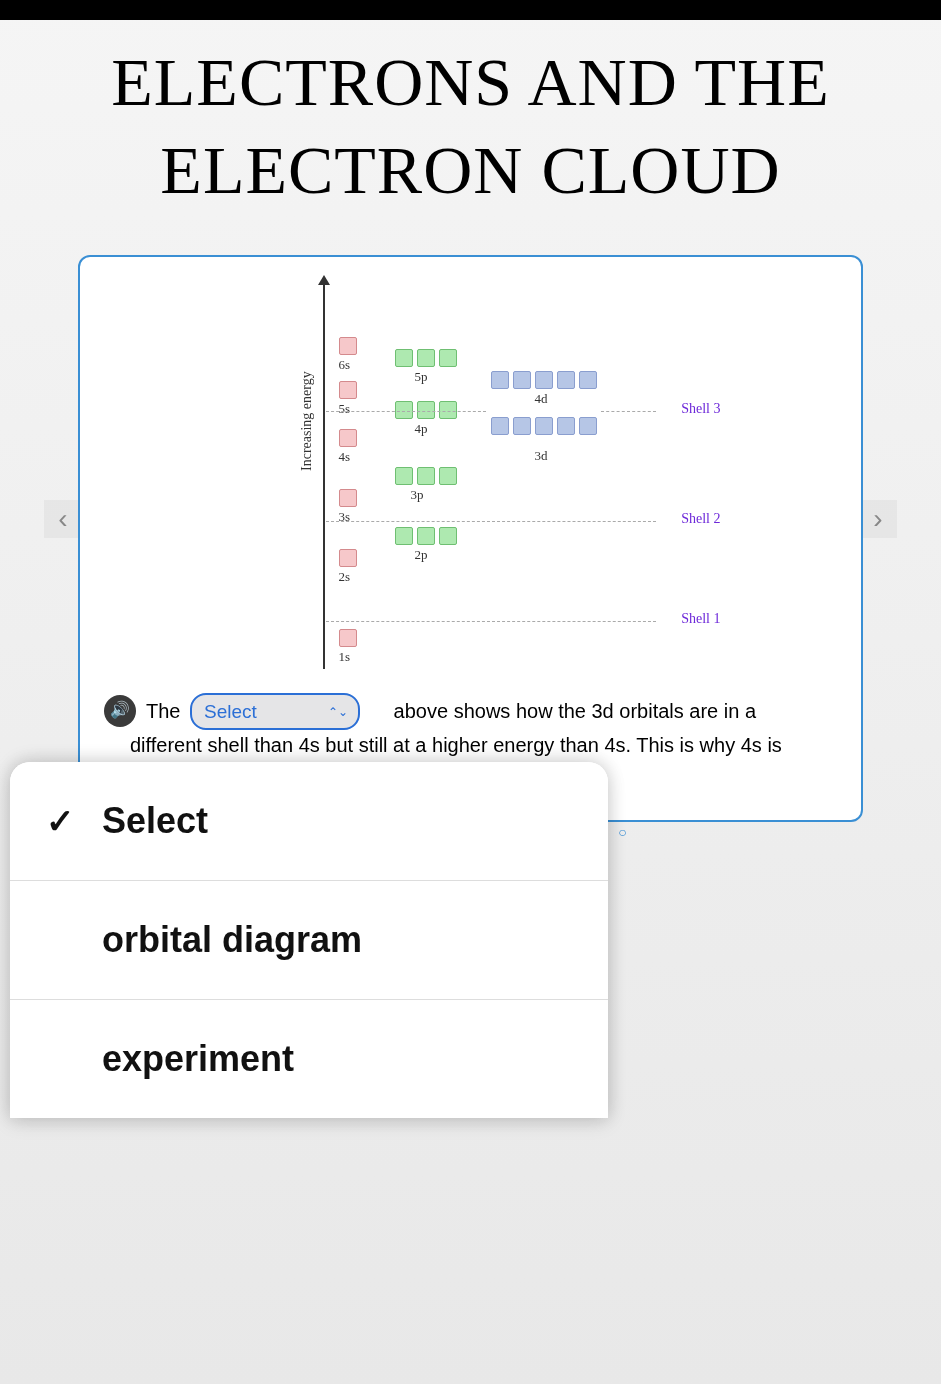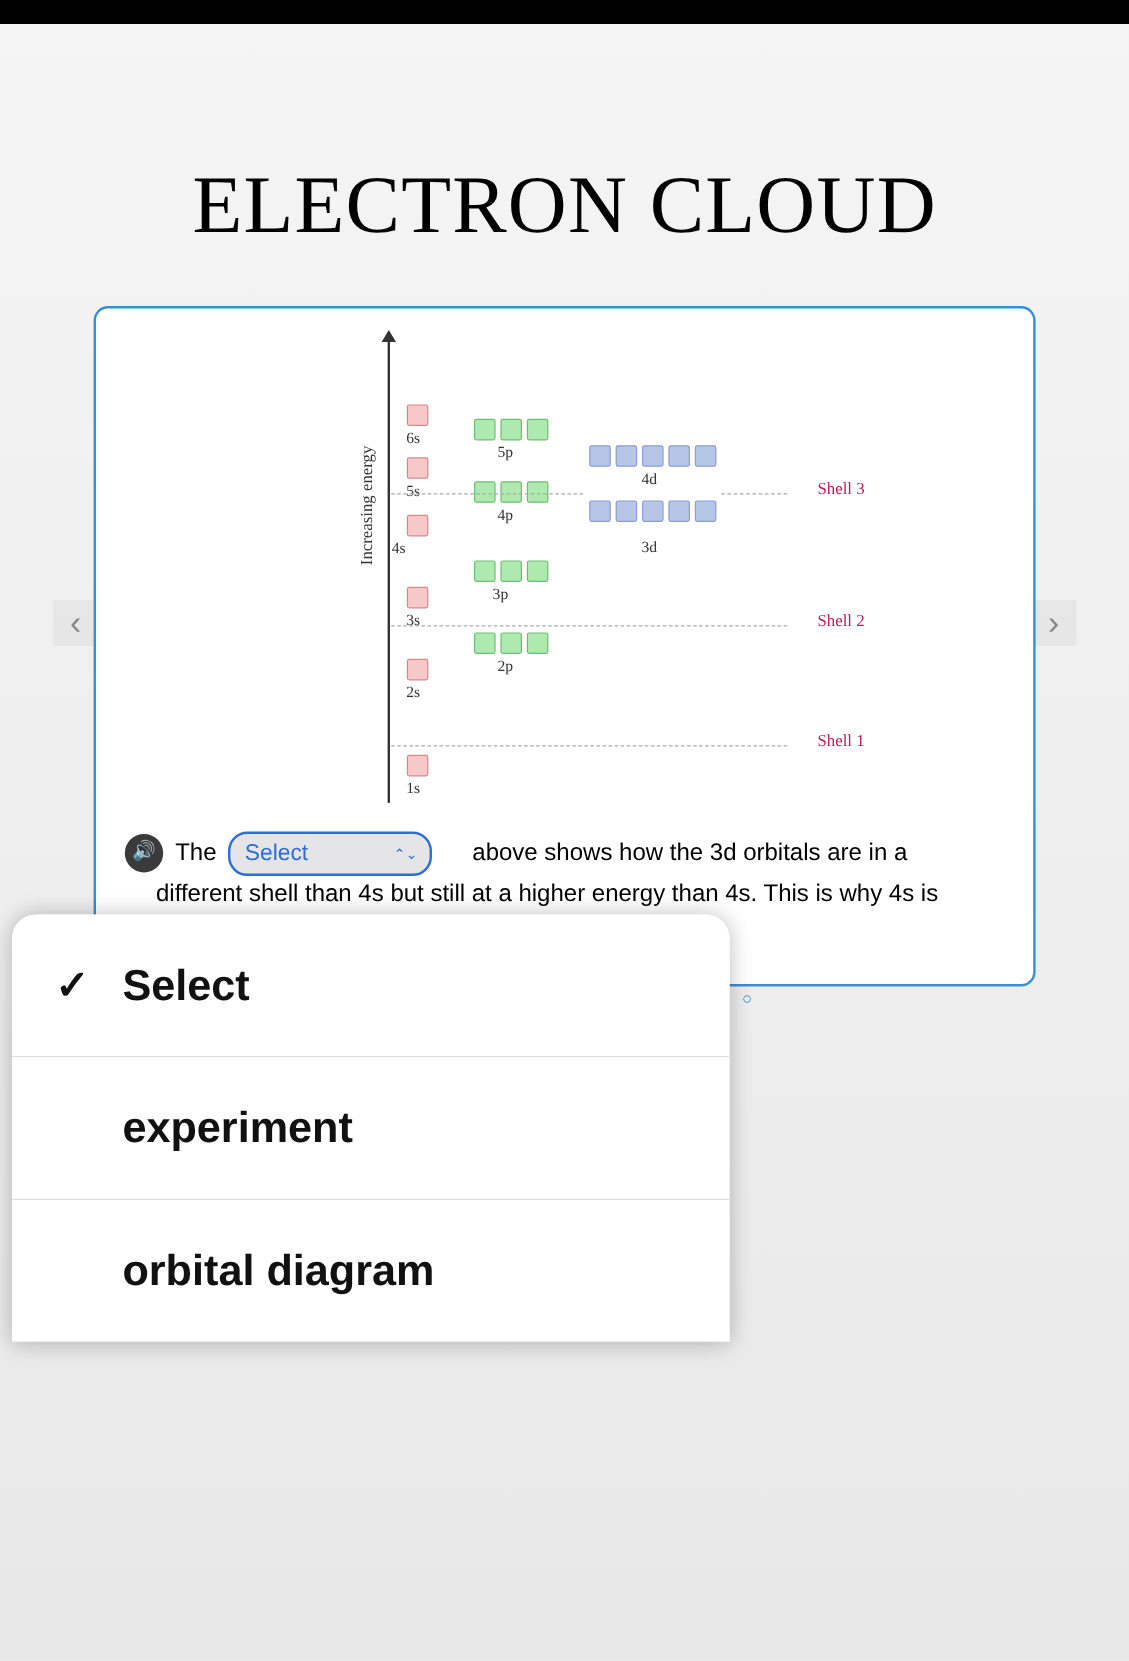--- a/index.html
+++ b/index.html
@@ -86,21 +86,21 @@
   .shell {
     position: absolute;
     border-top: 1px dashed #aaa;
     height: 0;
     right: 20px;
   }
   .shell-lbl {
     position: absolute;
     font-family: Georgia, serif;
     font-size: 14px;
-    color: #be185d;
+    color: #6d28d9;
     right: 10px;
   }
   .caption-row {
     margin-top: 22px;
     padding: 0 30px;
     font-size: 20px;
     color: #000;
     line-height: 1.55;
     position: relative;
   }
@@ -180,21 +180,21 @@
     font-size: 34px;
     font-weight: 700;
   }
 </style>
 </head>
 <body>
 
 <div class="topbar"></div>
 
 <h1 class="title">
-  <br>
+  <span>ELECTRONS AND THE</span><br>
   <span>ELECTRON CLOUD</span>
 </h1>
 
 <div class="nav-arrow nav-left">
   <span>‹</span>
 </div>
 <div class="nav-arrow nav-right">
   <span>›</span>
 </div>
 
@@ -206,21 +206,21 @@
     <div class="box s" style="left:128px; top:358px"></div>
     <div class="lbl" style="left:128px; top:378px">1s</div>
 
     <div class="box s" style="left:128px; top:278px"></div>
     <div class="lbl" style="left:128px; top:298px">2s</div>
 
     <div class="box s" style="left:128px; top:218px"></div>
     <div class="lbl" style="left:128px; top:238px">3s</div>
 
     <div class="box s" style="left:128px; top:158px"></div>
-    <div class="lbl" style="left:116px; top:178px">4s</div>
+    <div class="lbl" style="left:128px; top:178px">4s</div>
 
     <div class="box s" style="left:128px; top:110px"></div>
     <div class="lbl" style="left:128px; top:130px">5s</div>
 
     <div class="box s" style="left:128px; top:66px"></div>
     <div class="lbl" style="left:128px; top:86px">6s</div>
 
     <div class="box p" style="left:184px; top:256px"></div>
     <div class="box p" style="left:206px; top:256px"></div>
     <div class="box p" style="left:228px; top:256px"></div>
@@ -280,18 +280,18 @@
 </div>
 
 <div class="page-dots">○ ○</div>
 
 <div class="dropdown">
   <div class="dd-item">
     <span class="dd-check">✓</span>
     <span>Select</span>
   </div>
   <div class="dd-item">
+    <span>orbital diagram</span>
+  </div>
+  <div class="dd-item">
     <span>experiment</span>
   </div>
-  <div class="dd-item">
-    <span>orbital diagram</span>
-  </div>
 </div>
 
 </body></html>

